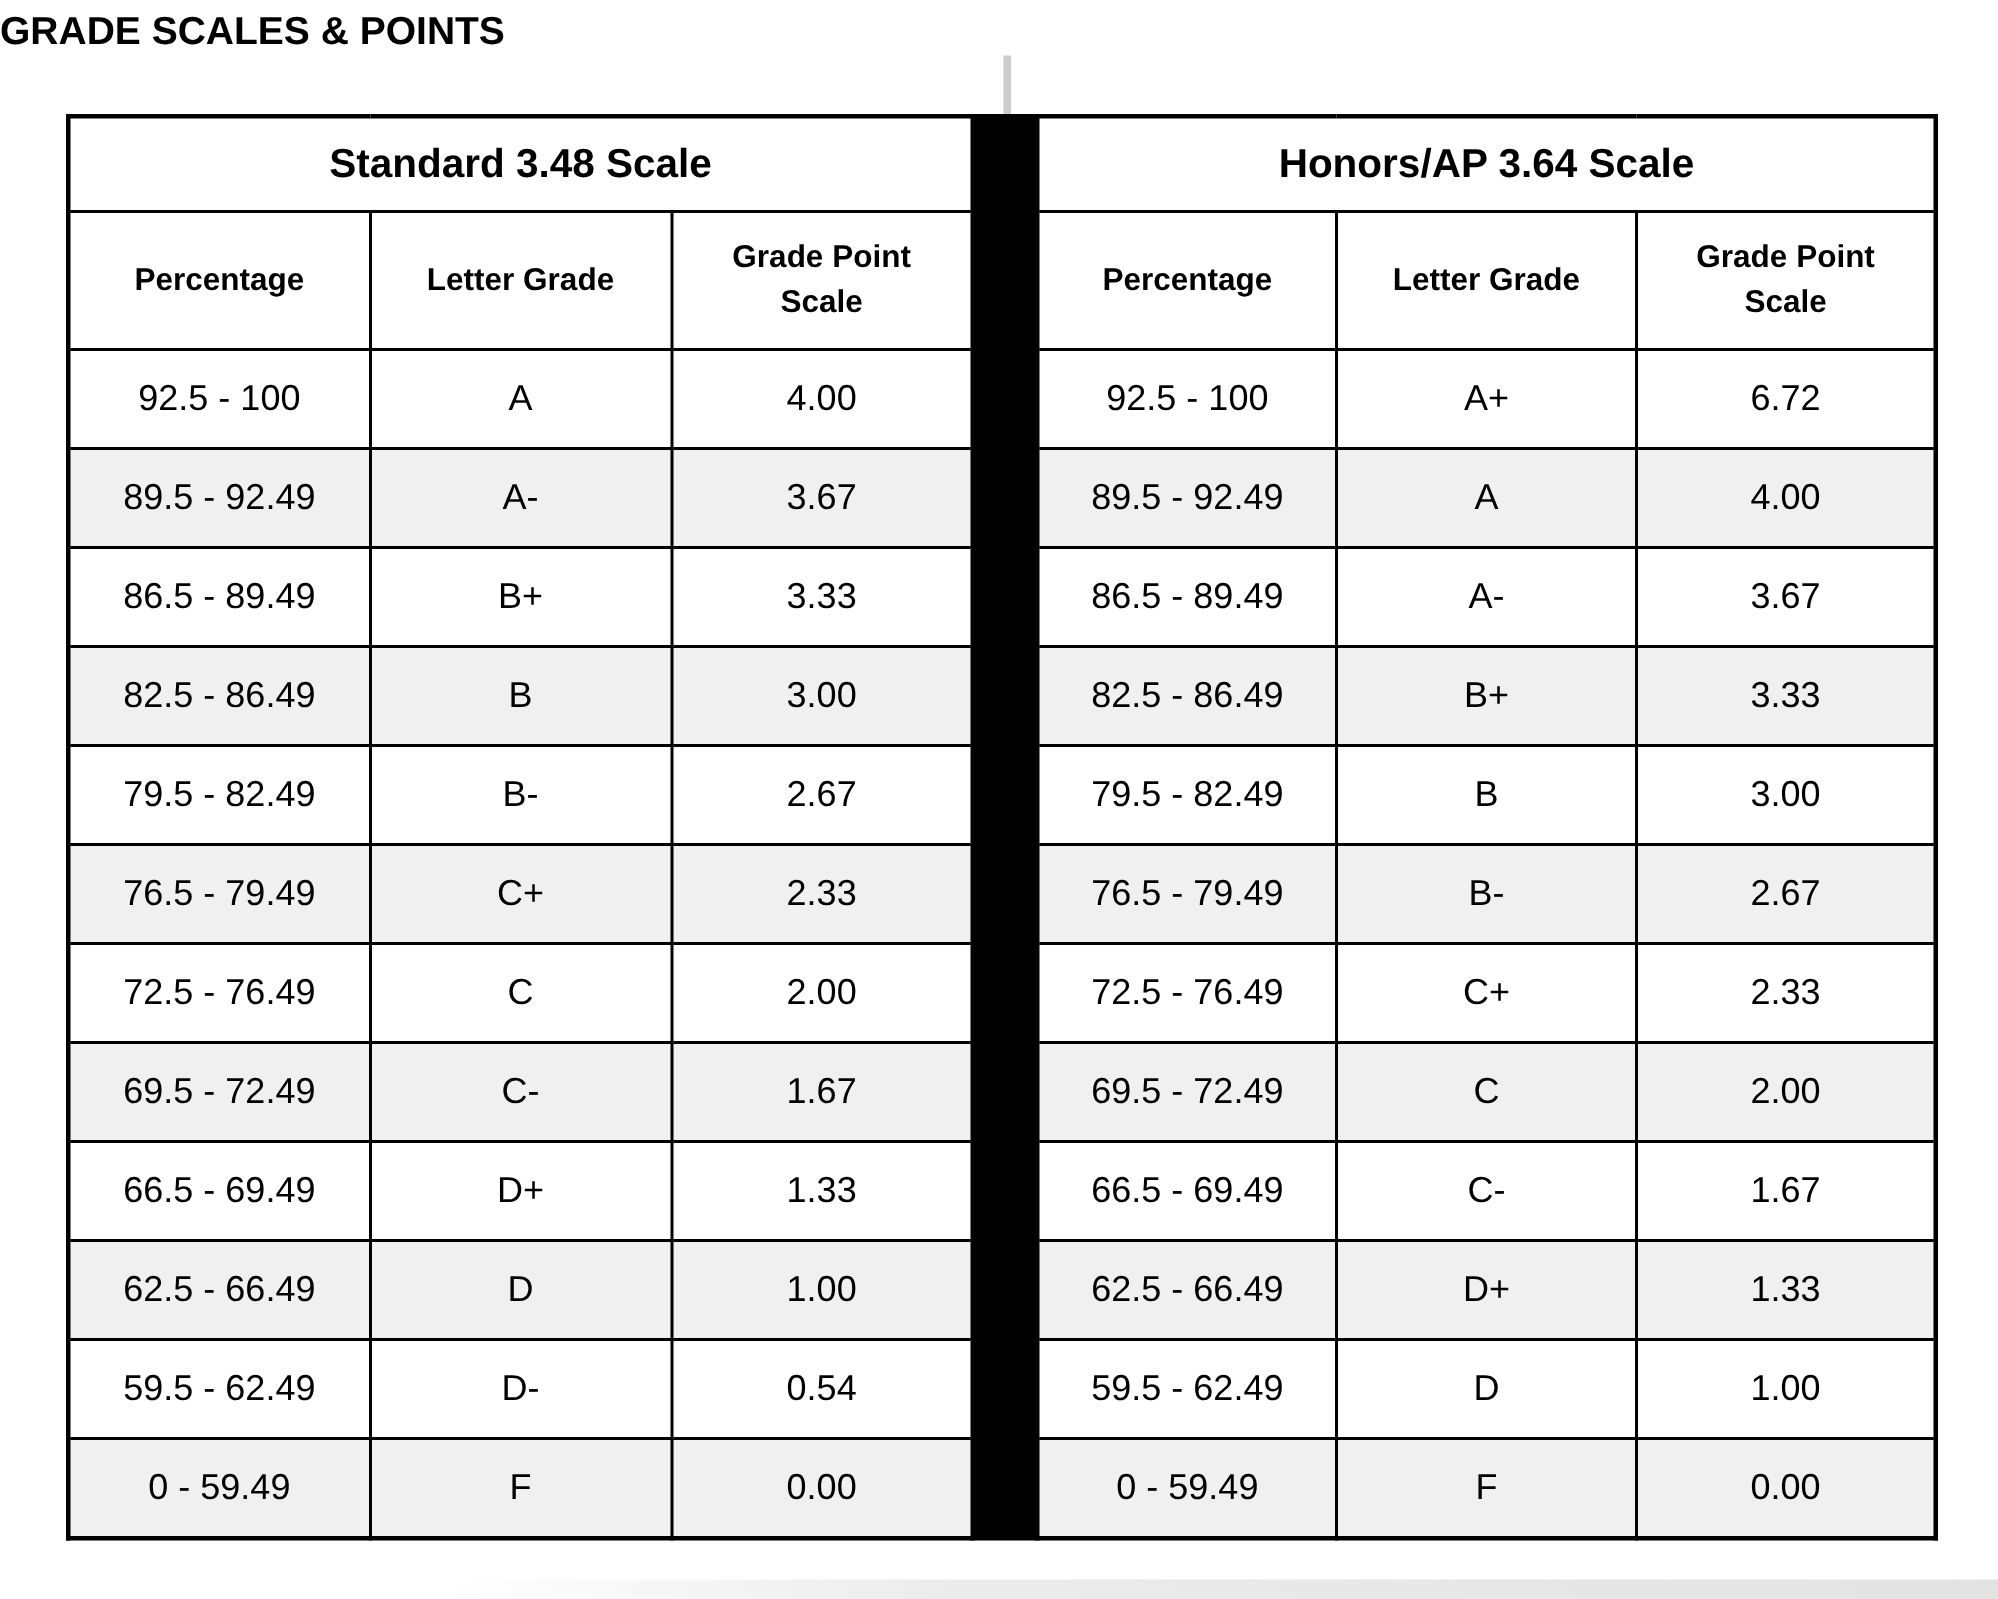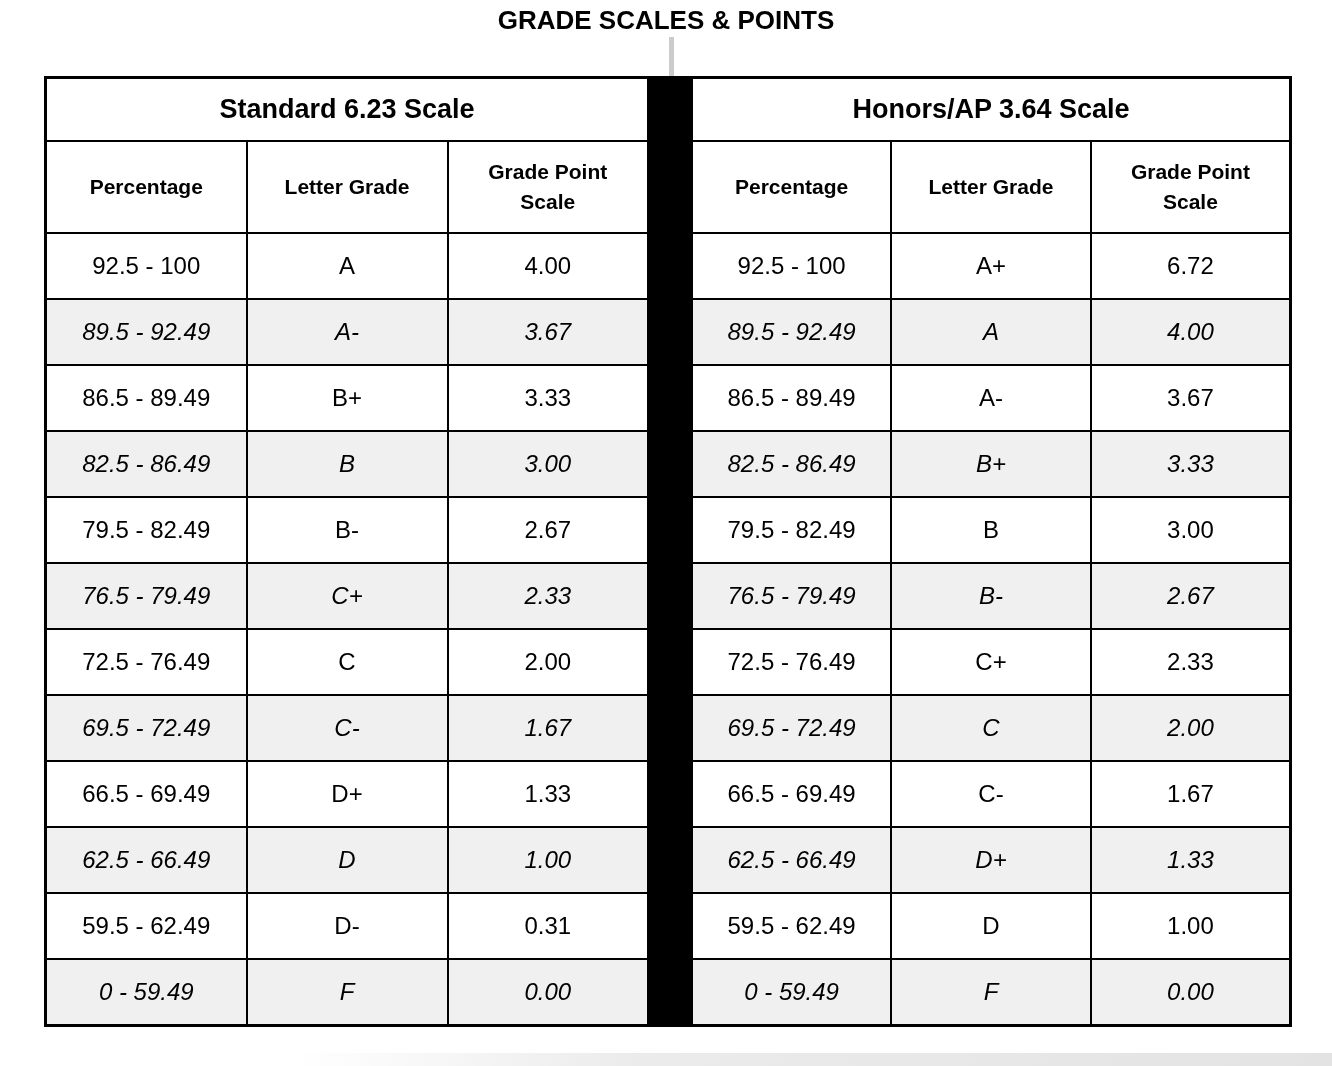--- a/index.html
+++ b/index.html
@@ -10,21 +10,21 @@
     background: #ffffff;
     font-family: "Liberation Sans", sans-serif;
     color: #000;
     overflow: hidden;
   }
   .main-title {
     position: absolute;
     top: 5px;
     left: 0;
     width: 100%;
-    text-align: center;
+    text-align: left;
     font-size: 26px;
     font-weight: 700;
     letter-spacing: 0px;
   }
   .connector {
     position: absolute;
     left: 669px;
     top: 37px;
     width: 5px;
     height: 39px;
@@ -72,21 +72,21 @@
     display: inline-block;
     max-width: 150px;
     line-height: 1.45;
   }
   td.cell {
     height: 64px;
     font-size: 24px;
     font-weight: 400;
     background: #fff;
   }
-  tr.alt td.cell { background: var(--alt, #f0f0f0); font-style: italic; }
+  tr.alt td.cell { background: var(--alt, #f0f0f0); }
   .bottom-shadow {
     position: absolute;
     left: 0;
     top: 1053px;
     width: 100%;
     height: 13px;
     background: linear-gradient(to right, #ffffff 0%, #ffffff 22%, #ebebeb 48%, #e3e3e3 100%);
   }
 </style>
 </head>
@@ -95,21 +95,21 @@
 <div class="page">
   <div class="main-title">GRADE SCALES &amp; POINTS</div>
 
   <div class="connector"></div>
 
   <div class="tables-wrap">
     <div class="table-box left">
         <table class="gtable">
           <tbody>
             <tr>
-              <th colspan="3" class="scale-title">Standard 6.23 Scale</th>
+              <th colspan="3" class="scale-title">Standard 3.48 Scale</th>
             </tr>
             <tr>
               <th class="col-header"><span>Percentage</span></th>
               <th class="col-header"><span>Letter Grade</span></th>
               <th class="col-header"><span>Grade Point Scale</span></th>
             </tr>
             <tr>
               <td class="cell">92.5 - 100</td>
               <td class="cell">A</td>
               <td class="cell">4.00</td>
@@ -155,21 +155,21 @@
               <td class="cell">1.33</td>
             </tr>
             <tr class="alt">
               <td class="cell">62.5 - 66.49</td>
               <td class="cell">D</td>
               <td class="cell">1.00</td>
             </tr>
             <tr>
               <td class="cell">59.5 - 62.49</td>
               <td class="cell">D-</td>
-              <td class="cell">0.31</td>
+              <td class="cell">0.54</td>
             </tr>
             <tr class="alt">
               <td class="cell">0 - 59.49</td>
               <td class="cell">F</td>
               <td class="cell">0.00</td>
             </tr>
           </tbody>
         </table>
       </div>
     <div class="divider"></div>

